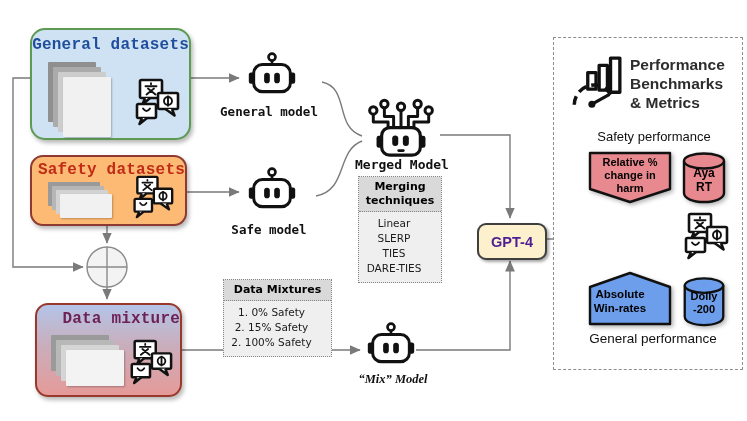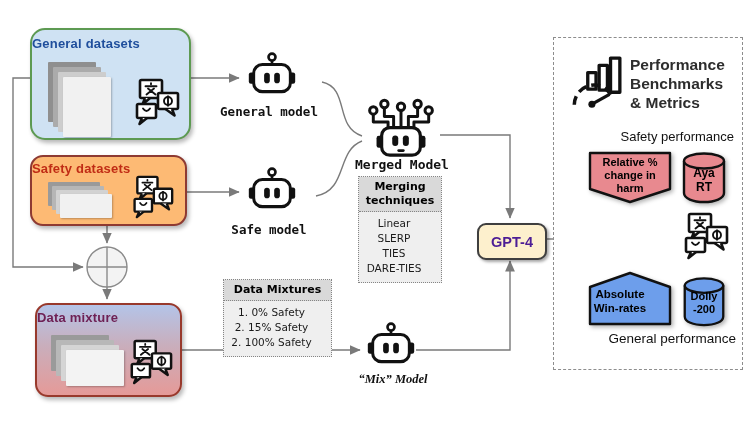--- a/index.html
+++ b/index.html
@@ -3,22 +3,22 @@
 <meta charset="utf-8">
 <style>
   html,body{margin:0;padding:0;background:#ffffff;}
   .canvas{position:relative;width:747px;height:421px;background:#fff;overflow:hidden;
           font-family:"Liberation Sans",sans-serif;}
   .abs{position:absolute;}
   
   #wires{position:absolute;left:0;top:0;z-index:1;}
   
   .dataset-box{position:absolute;z-index:2;border-radius:15px;box-shadow:2px 3px 4px rgba(0,0,0,.28);}
-  .box-title{display:block;text-align:left;font-weight:bold;font-size:13px;letter-spacing:.2px;
-             font-family:Liberation Sans, sans-serif;}
+  .box-title{display:block;text-align:right;font-weight:bold;font-size:16px;letter-spacing:.2px;
+             font-family:Liberation Mono, monospace;}
   #general-box{left:30px;top:28px;width:157px;height:108px;background:#cfe2f3;border:2.5px solid #5d9a52;}
   #general-box .box-title{color:#1f4e9c;margin-top:6px;}
   #safety-box{left:30px;top:155px;width:153px;height:67px;background:#fdba74;border:2.5px solid #8e3a32;border-radius:13px;}
   #safety-box .box-title{color:#c02c15;margin-top:4px;}
   #mixture-box{left:35px;top:303px;width:143px;height:90px;border:2.5px solid #98392c;border-radius:13px;
                background:linear-gradient(180deg,#b4c4e8 0%,#c9aebc 45%,#e59a98 100%);}
   #mixture-box .box-title{color:#6e2155;margin-top:5px;}
   
   .paper{position:absolute;border-radius:1px;}
   
@@ -33,21 +33,21 @@
   .dotted-box .items span{display:block;}
   
   #gpt4{left:477px;top:223px;width:66px;height:33px;z-index:2;background:#fdf0cd;border:2px solid #3f3f3f;
         border-radius:9px;display:flex;align-items:center;justify-content:center;font-weight:bold;
         font-size:14.5px;color:#4c1d95;box-shadow:2px 2px 3px rgba(0,0,0,.35);}
   
   #panel{left:553px;top:37px;width:188px;height:331px;z-index:2;border:1.6px dashed #8d8d8d;background:#fff;}
   .panel-title{position:absolute;left:630px;top:55px;width:108px;z-index:3;font-weight:bold;font-size:15.5px;
                line-height:1.24;color:#2d2d2d;}
   .panel-title span{display:block;}
-  .section-label{position:absolute;z-index:3;text-align:right;font-size:13px;color:#111;}
+  .section-label{position:absolute;z-index:3;text-align:center;font-size:13px;color:#111;}
   .shape-text{position:absolute;z-index:4;text-align:center;font-weight:bold;color:#000;}
   .shape-text span{display:block;}
   .shadowed{filter:drop-shadow(2px 2px 2px rgba(0,0,0,.3));}
 </style>
 </head>
 <body>
 
 <div class="canvas">
 
   <svg id="wires" width="747" height="421" viewBox="0 0 747 421">

